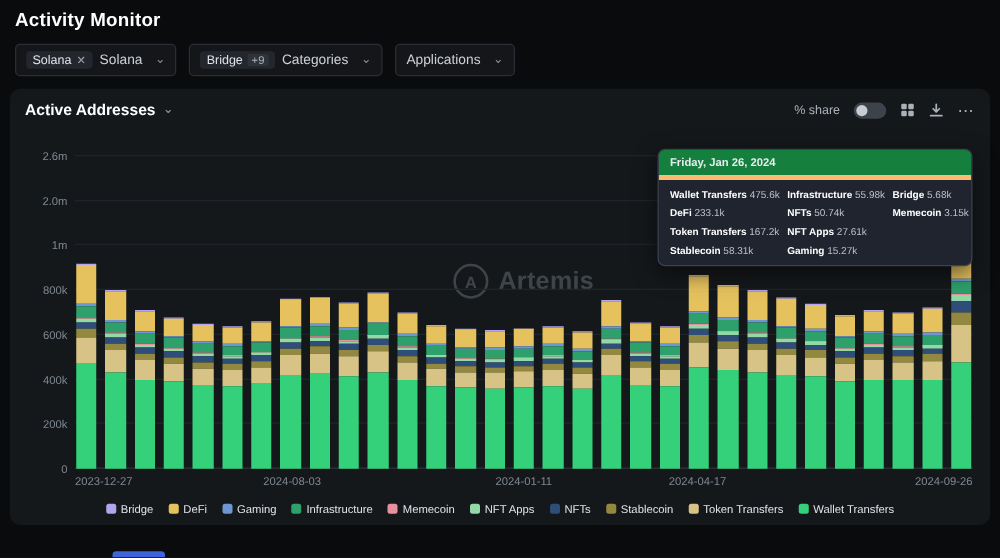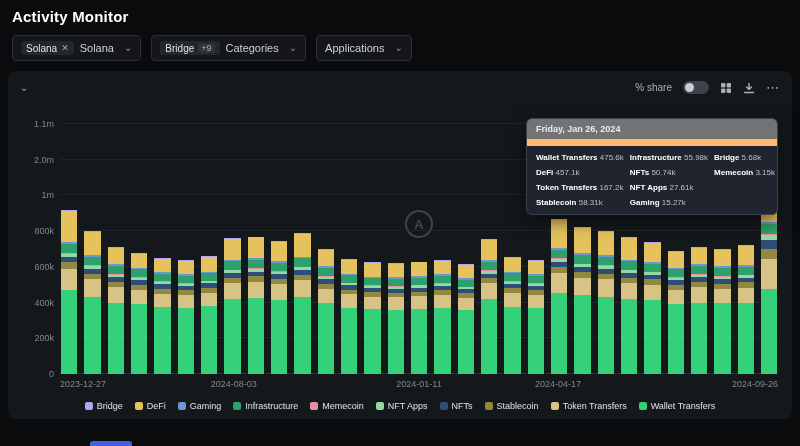--- a/index.html
+++ b/index.html
@@ -36,21 +36,21 @@
   .seg{width:100%}
   .xlabels{position:relative;height:13px;margin-top:5px;font-size:9px;color:#7e8791}
   .xlabels span{position:absolute;top:0;white-space:nowrap}
   .legend{display:flex;justify-content:center;align-items:center;gap:12px;margin-top:9px}
   .lg-item{display:flex;align-items:center;gap:4px;font-size:9px;color:#dfe3e8;cursor:pointer;white-space:nowrap}
   .sw{width:8px;height:8px;border-radius:2px;display:inline-block}
   .watermark{position:absolute;left:50%;top:40%;transform:translate(-50%,-50%);display:flex;align-items:center;gap:8px;color:#99a1ab;opacity:.32;pointer-events:none}
   .wm-circle{width:24px;height:24px;border:2.5px solid currentColor;border-radius:50%;display:flex;align-items:center;justify-content:center;font-size:13px;font-weight:700}
   .wm-text{font-size:20px;font-weight:600;letter-spacing:.3px}
   .tooltip{position:absolute;top:-6px;right:0;width:250px;background:#20242e;border:1px solid #3a4150;border-radius:6px;box-shadow:0 6px 18px rgba(0,0,0,.55);z-index:6;overflow:hidden}
-  .tt-header{background:#737373;padding:5px 9px;font-size:9px;font-weight:700;color:#e8ebef;border-bottom:7px solid #fdba74}
+  .tt-header{background:#15803d;padding:5px 9px;font-size:9px;font-weight:700;color:#e8ebef;border-bottom:4px solid #fdba74}
   .tt-body{display:flex;gap:6px;padding:7px 9px}
   .tt-col{display:flex;flex-direction:column;gap:6px}
   .tt-col:nth-child(1){width:92px}
   .tt-col:nth-child(2){width:84px}
   .tt-row{font-size:8px;color:#b9c0ca;white-space:nowrap}
   .tt-row b{color:#fff;font-weight:700}
   .bottom-blue{position:absolute;left:90px;bottom:0;width:42px;height:5px;background:#3e63dd;border-radius:3px 3px 0 0}
 </style>
 </head>
 <body>
@@ -78,20 +78,21 @@
   </div>
   <div class="dropdown">
     <span>Applications</span>
     <span class="chev">⌄</span>
   </div>
 </div>
 
 <section class="panel">
   <div class="panel-header">
     <div class="metric">
+      <span>Active Addresses</span>
       <span class="chev">⌄</span>
     </div>
     <div class="header-right">
       <span class="share-label">% share</span>
       <span class="toggle">
           <span class="knob"></span>
         </span>
       <span class="icon-btn">
         <svg width="12" height="12" viewBox="0 0 12 12" fill="currentColor">
             <rect x="1" y="1" width="4.4" height="4.4" rx="1"></rect>
@@ -106,27 +107,28 @@
           </svg>
       </span>
       <span class="icon-btn ellipsis">⋯</span>
     </div>
   </div>
 
   <div class="chart-wrap">
     <div class="plot" id="plot">
       <div class="watermark">
         <span class="wm-circle">A</span>
+        <span class="wm-text">Artemis</span>
       </div>
       <div class="tooltip">
         <div class="tt-header">Friday, Jan 26, 2024</div>
         <div class="tt-body" id="ttBody">
             <div class="tt-col">
               <div class="tt-row"><b>Wallet Transfers</b><span> 475.6k</span></div>
-              <div class="tt-row"><b>DeFi</b><span> 457.1k</span></div>
+              <div class="tt-row"><b>DeFi</b><span> 233.1k</span></div>
               <div class="tt-row"><b>Token Transfers</b><span> 167.2k</span></div>
               <div class="tt-row"><b>Stablecoin</b><span> 58.31k</span></div>
             </div>
             <div class="tt-col">
               <div class="tt-row"><b>Infrastructure</b><span> 55.98k</span></div>
               <div class="tt-row"><b>NFTs</b><span> 50.74k</span></div>
               <div class="tt-row"><b>NFT Apps</b><span> 27.61k</span></div>
               <div class="tt-row"><b>Gaming</b><span> 15.27k</span></div>
             </div>
             <div class="tt-col">
@@ -143,21 +145,21 @@
         <div class="ylabel" style="bottom: 28.5714%;">400k</div>
         <div class="gridline" style="bottom: 42.8571%;"></div>
         <div class="ylabel" style="bottom: 42.8571%;">600k</div>
         <div class="gridline" style="bottom: 57.1429%;"></div>
         <div class="ylabel" style="bottom: 57.1429%;">800k</div>
         <div class="gridline" style="bottom: 71.4286%;"></div>
         <div class="ylabel" style="bottom: 71.4286%;">1m</div>
         <div class="gridline" style="bottom: 85.7143%;"></div>
         <div class="ylabel" style="bottom: 85.7143%;">2.0m</div>
         <div class="gridline" style="bottom: 100%;"></div>
-        <div class="ylabel" style="bottom: 100%;">1.1m</div>
+        <div class="ylabel" style="bottom: 100%;">2.6m</div>
         <div class="bars">
           <div class="bar">
             <div class="seg" style="height: 0.357143%; background: rgb(178, 164, 238);"></div>
             <div class="seg" style="height: 12.5%; background: rgb(230, 194, 94);"></div>
             <div class="seg" style="height: 0.857143%; background: rgb(110, 150, 211);"></div>
             <div class="seg" style="height: 3.57143%; background: rgb(46, 160, 107);"></div>
             <div class="seg" style="height: 0.357143%; background: rgb(232, 145, 158);"></div>
             <div class="seg" style="height: 1.28571%; background: rgb(147, 217, 165);"></div>
             <div class="seg" style="height: 2.14286%; background: rgb(46, 77, 120);"></div>
             <div class="seg" style="height: 2.5%; background: rgb(147, 136, 63);"></div>

